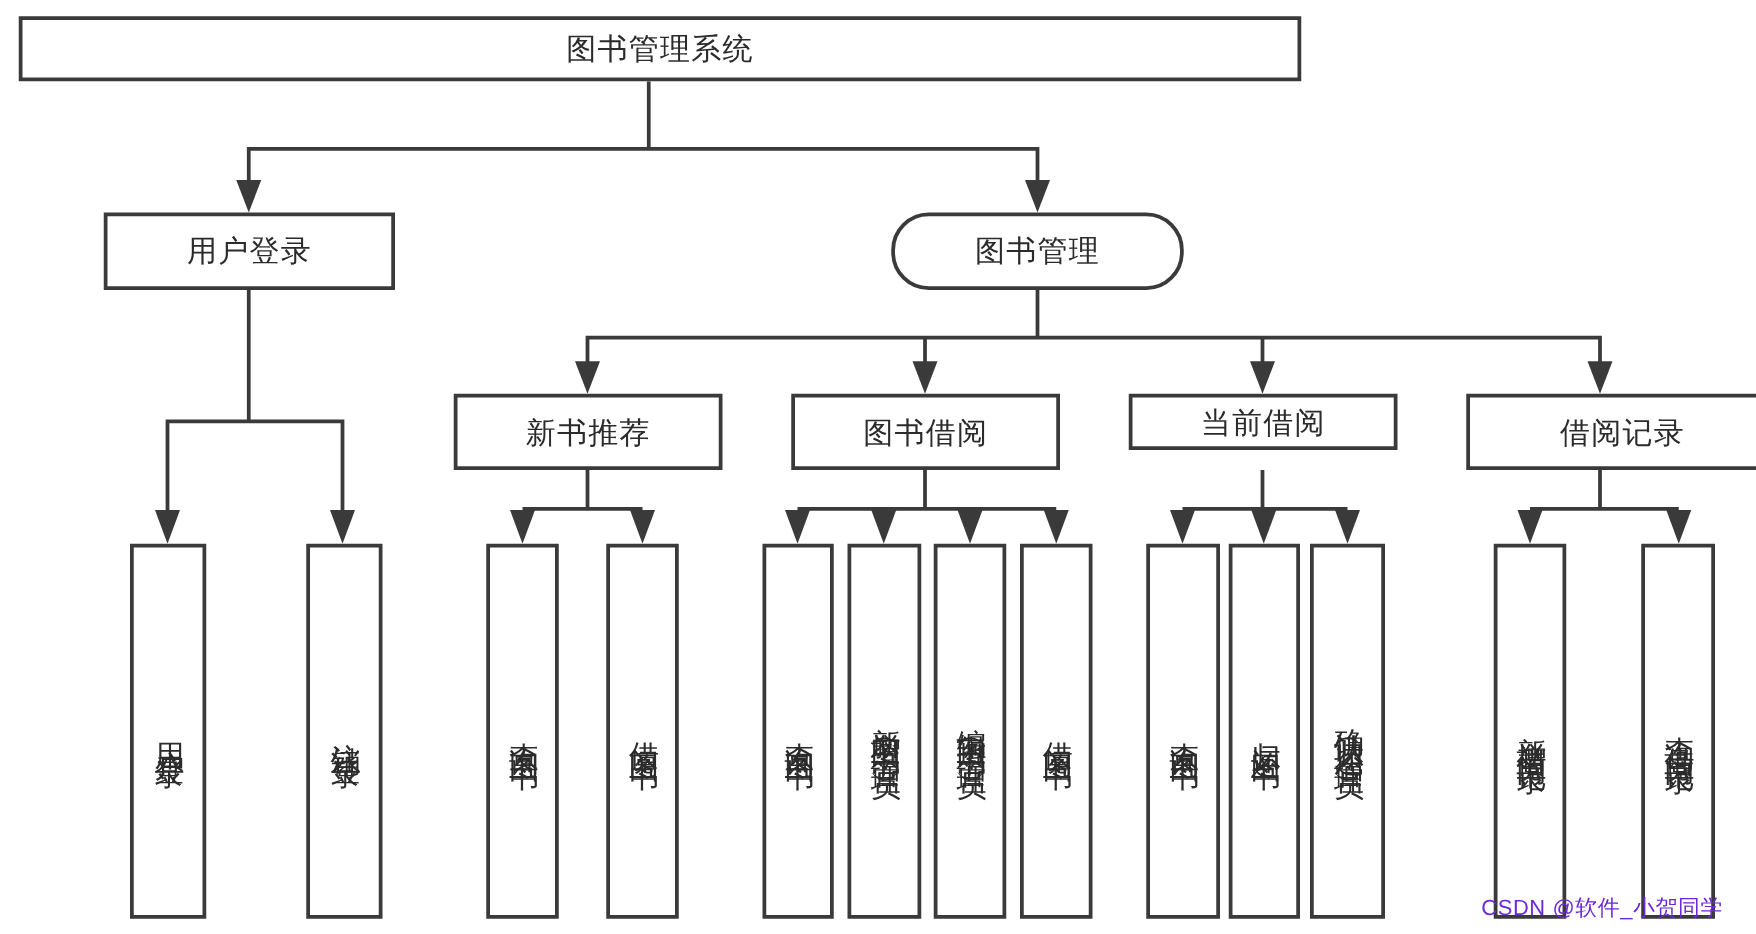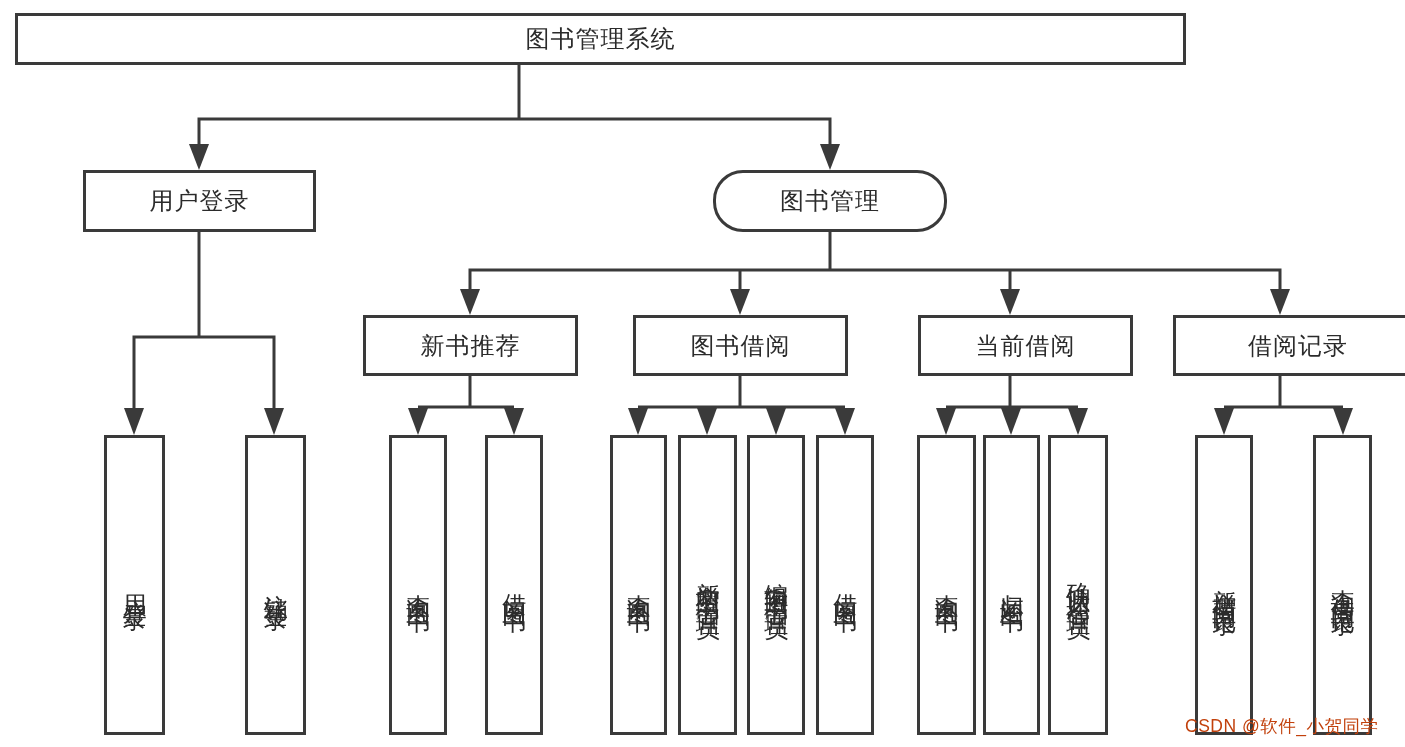--- a/index.html
+++ b/index.html
@@ -39,28 +39,28 @@
     font-size: 24px;
   }
   .leaf .vtext {
     writing-mode: vertical-rl;
     text-orientation: upright;
     letter-spacing: 5px;
     line-height: 1.1;
     white-space: nowrap;
   }
   
-  .pos-root   { left: 15px;  top: 13px;  width: 1171px; height: 52px; }
+  .pos-root   { left: 15px;  top: 13px;  width: 1026px; height: 52px; }
   
   .pos-l1a    { left: 83px;  top: 170px; width: 233px;  height: 62px; }
   .pos-l1b    { left: 713px; top: 170px; width: 234px;  height: 62px; border-radius: 30px; }
   
   .pos-cat1   { left: 363px;  top: 315px; width: 215px; height: 61px; justify-content: center; }
   .pos-cat2   { left: 633px;  top: 315px; width: 215px; height: 61px; }
-  .pos-cat3   { left: 903px;  top: 315px; width: 215px; height: 61px; margin-left: 15px; }
+  .pos-cat3   { left: 903px;  top: 315px; width: 215px; height: 45px; }
   .pos-cat4   { left: 1173px; top: 315px; width: 250px; height: 61px; }
   
   .pos-a1 { left: 104px;  top: 435px; width: 61px; height: 300px; }
   .pos-a2 { left: 245px;  top: 435px; width: 61px; height: 300px; }
   .pos-b1 { left: 389px;  top: 435px; width: 58px; height: 300px; }
   .pos-b2 { left: 485px;  top: 435px; width: 58px; height: 300px; }
   .pos-c1 { left: 610px;  top: 435px; width: 57px; height: 300px; }
   .pos-c2 { left: 678px;  top: 435px; width: 59px; height: 300px; }
   .pos-c3 { left: 747px;  top: 435px; width: 58px; height: 300px; }
   .pos-c4 { left: 816px;  top: 435px; width: 58px; height: 300px; }
@@ -69,21 +69,21 @@
   .pos-d3 { left: 1048px; top: 435px; width: 60px; height: 300px; }
   .pos-e1 { left: 1195px; top: 435px; width: 58px; height: 300px; }
   .pos-e2 { left: 1313px; top: 435px; width: 59px; height: 300px; }
   .watermark {
     position: absolute;
     left: 1185px;
     top: 714px;
     width: 220px;
     font-size: 17.5px;
     letter-spacing: 0.5px;
-    color: #c2410c;
+    color: #6d28d9;
     white-space: nowrap;
     z-index: 3;
   }
 </style>
 </head>
 <body>
 
 <div class="stage">
 
   <svg class="connectors" viewBox="0 0 1405 747" xmlns="http://www.w3.org/2000/svg">

